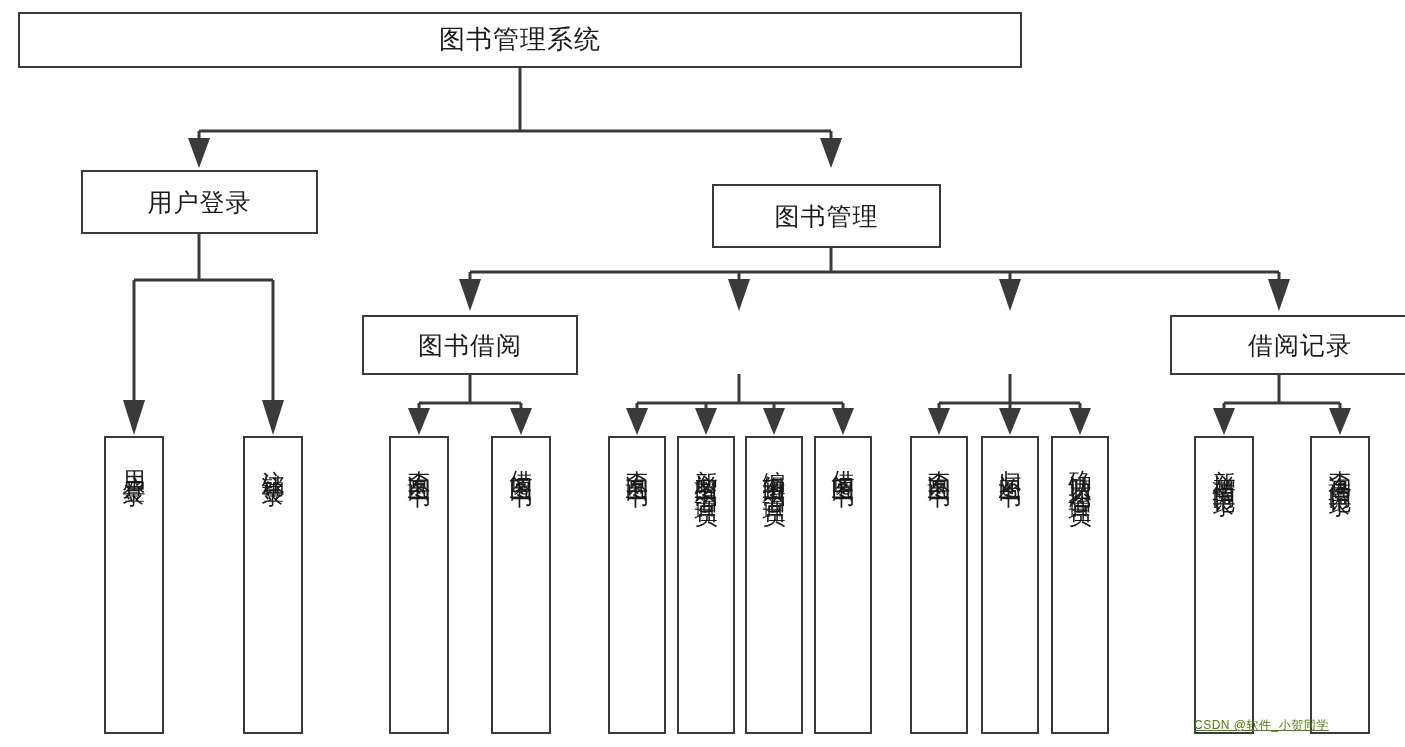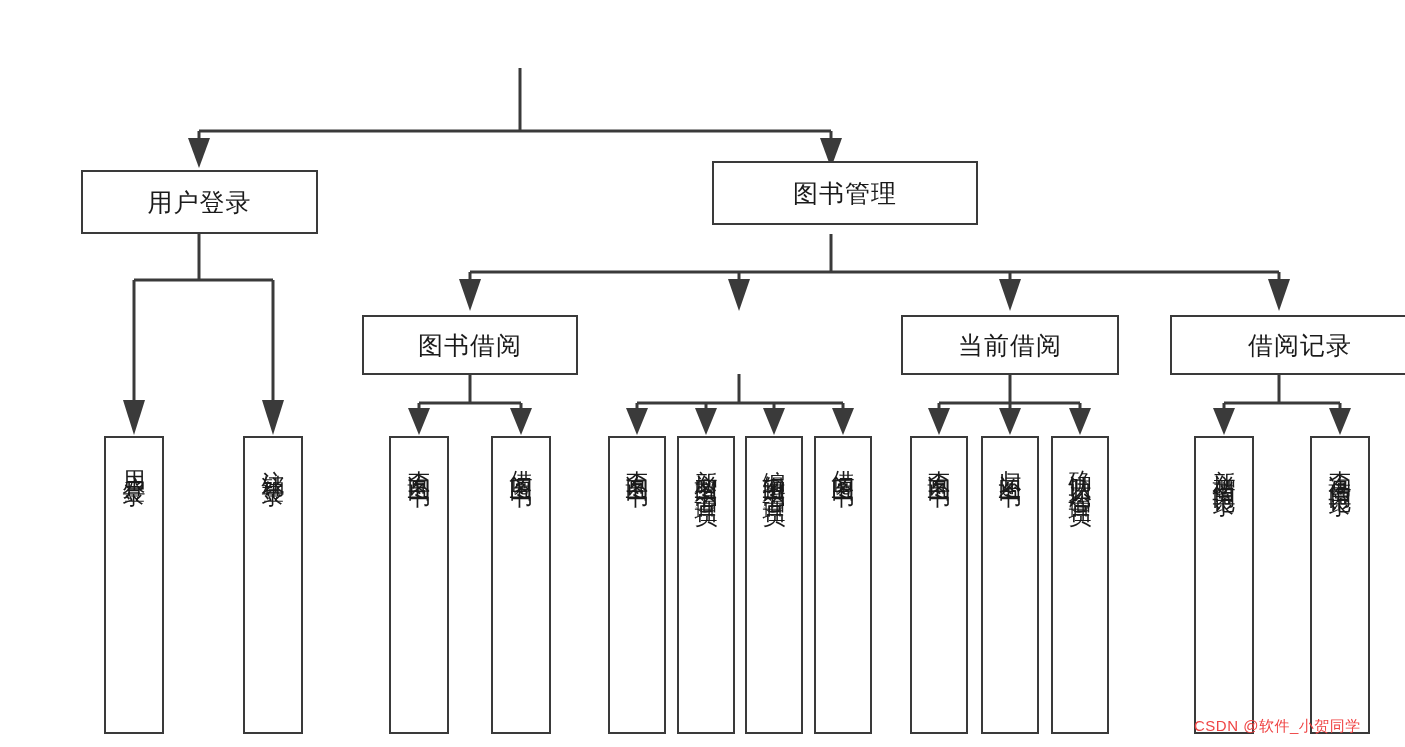--- a/index.html
+++ b/index.html
@@ -57,24 +57,25 @@
   .node.v .label {
     writing-mode: vertical-rl;
     text-orientation: upright;
     font-size: 23px;
     letter-spacing: 5px;
     line-height: 1;
     white-space: nowrap;
   }
   .watermark {
     position: absolute;
-    font-size: 15px;
-    color: #ef4444;
+    font-size: 12px;
+    color: #4d7c0f;
     white-space: nowrap;
     letter-spacing: 0.5px;
+    text-decoration: underline;
   }
 </style>
 </head>
 <body>
 
 <div id="canvas">
 
   <svg id="edges" viewBox="0 0 1405 747" xmlns="http://www.w3.org/2000/svg">
     <defs>
       <marker id="arrow" viewBox="0 0 10 12" refX="5" refY="11.5" markerWidth="10" markerHeight="12" orient="auto-start-reverse">
@@ -147,37 +148,37 @@
 
       <path d="M 928 408 L 950 408 L 939 435 Z"></path>
       <path d="M 999 408 L 1021 408 L 1010 435 Z"></path>
       <path d="M 1069 408 L 1091 408 L 1080 435 Z"></path>
 
       <path d="M 1213 408 L 1235 408 L 1224 435 Z"></path>
       <path d="M 1329 408 L 1351 408 L 1340 435 Z"></path>
     </g>
   </svg>
 
+  <div class="node h root" style="left:18px; top:12px; width:1004px; height:56px;">
+    <span class="label">图书管理系统</span>
+  </div>
 
   <div class="node h" style="left:81px; top:170px; width:237px; height:64px;">
     <span class="label">用户登录</span>
   </div>
 
-  <div class="node h" style="left:712px; top:161px; width:266px; height:64px;">
+  <div class="node h" style="left:712px; top:184px; width:229px; height:64px;">
     <span class="label">图书管理</span>
   </div>
 
   <div class="node h" style="left:362px; top:315px; width:216px; height:60px;">
     <span class="label">图书借阅</span>
   </div>
 
 
-  <div class="node h" style="left:901px; top:315px; width:218px; height:60px;">
-    <span class="label">当前借阅</span>
-  </div>
 
   <div class="node h" style="left:1170px; top:315px; width:260px; height:60px;">
     <span class="label">借阅记录</span>
   </div>
 
   <div class="node v" style="left:104px; top:436px; width:60px; height:298px;">
     <span class="label">用户登录</span>
   </div>
 
   <div class="node v" style="left:243px; top:436px; width:60px; height:298px;">

